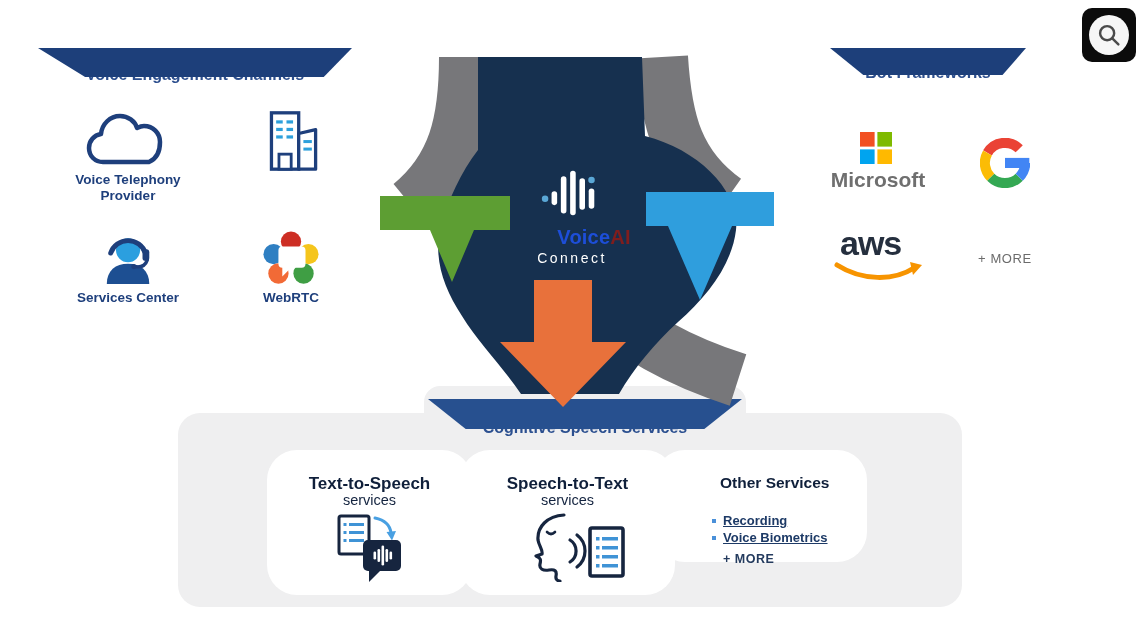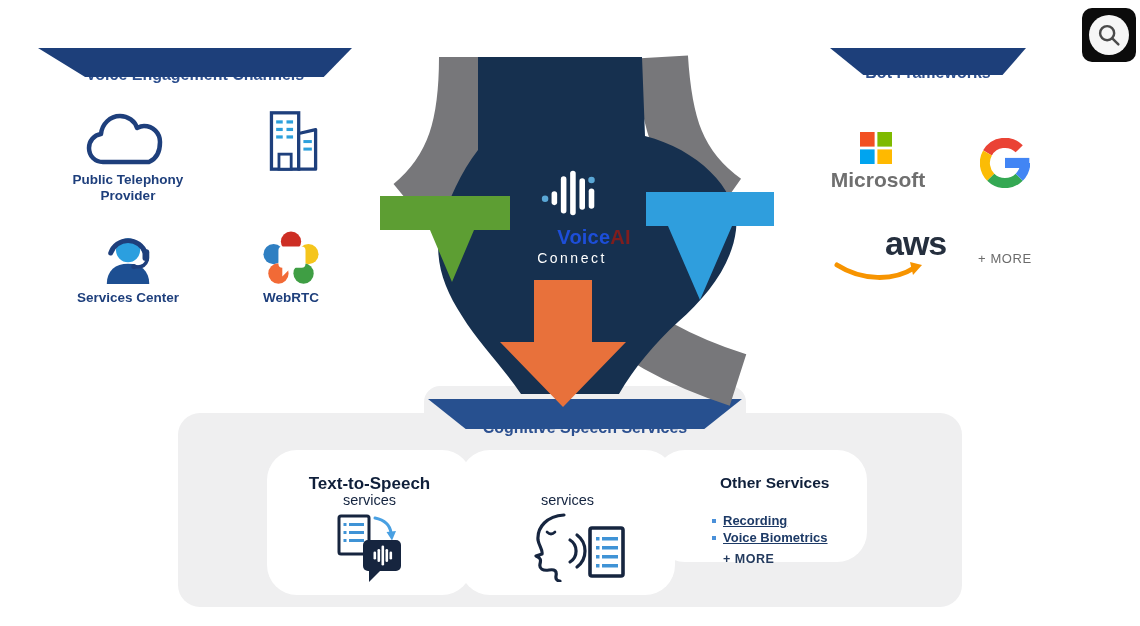--- a/index.html
+++ b/index.html
@@ -14,21 +14,21 @@
   .ribbon-shape.dark2{background:#1d3f7a;clip-path:polygon(0 0,100% 0,88% 100%,17% 100%);}
   .ribbon-shape.mid{background:#27508f;clip-path:polygon(0 0,100% 0,88% 100%,12% 100%);}
   .ribbon-label{position:absolute;left:0;width:100%;text-align:center;z-index:1;
                 font-weight:bold;font-size:16px;line-height:18px;color:#2d4f8e;white-space:nowrap;}
 
   
   .item-label{position:absolute;text-align:center;font-weight:bold;font-size:13.5px;
               line-height:16px;color:#1e3f7c;white-space:pre-line;}
   .ms-text{position:absolute;font-size:21px;font-weight:600;color:#6f6f6f;text-align:center;}
   .aws-text{position:absolute;font-size:34px;font-weight:bold;color:#252f3e;line-height:30px;
-            letter-spacing:-1px;margin-left:45px;}
+            letter-spacing:-1px;}
   .more-gray{position:absolute;font-size:13px;color:#6b6b6b;letter-spacing:0.6px;font-weight:500;}
 
   
   .logo-wrap{position:absolute;left:505px;top:168px;width:134px;text-align:center;z-index:4;}
   .logo-words{font-size:20px;font-weight:bold;letter-spacing:0.2px;margin-top:2px;}
   .logo-words .w1{color:#1d4ed8;margin-left:44px;}
   .logo-words .w2{color:#7f1d1d;}
   .logo-sub{color:#ffffff;font-size:14px;letter-spacing:2.5px;margin-top:1px;}
 
   
@@ -65,21 +65,21 @@
   <div class="ribbon" style="left:830px;top:48px;width:196px;height:40px;">
     <div class="ribbon-shape dark2" style="height:27px;"></div>
     <div class="ribbon-label" style="top:16px;">Bot Frameworks</div>
   </div>
 
   <svg class="abs" style="left:86px;top:112px;" width="80" height="54" viewBox="0 0 78 54">
     <path d="M 62,50 L 16,50 C 8,50 2,44 2,36 C 2,29 7,23 14,22 C 15,12 23,4 33,4
              C 41,4 48,9 50,16 C 52,15 54,14 57,14 C 66,14 73,21 73,30
              C 73,40 69,47 62,50 Z" fill="#ffffff" stroke="#1e3f7c" stroke-width="4.5" stroke-linejoin="round"></path>
   </svg>
-  <div class="item-label" style="left:48px;top:172px;width:160px;">Public Telephony
+  <div class="item-label" style="left:48px;top:172px;width:160px;">Voice Telephony
 Provider</div>
 
   <svg class="abs" style="left:267px;top:110px;" width="54" height="62" viewBox="0 0 56 66">
     <rect x="4" y="3" width="29" height="60" fill="#ffffff" stroke="#1e3f7c" stroke-width="3.5"></rect>
     <polygon points="33,25 51,21 51,63 33,63" fill="#ffffff" stroke="#1e3f7c" stroke-width="3.5" stroke-linejoin="round"></polygon>
     <rect x="9" y="11" width="7" height="3.4" fill="#2da0dc"></rect>
       <rect x="20" y="11" width="7" height="3.4" fill="#2da0dc"></rect>
     <rect x="9" y="19" width="7" height="3.4" fill="#2da0dc"></rect>
       <rect x="20" y="19" width="7" height="3.4" fill="#2da0dc"></rect>
     <rect x="9" y="27" width="7" height="3.4" fill="#2da0dc"></rect>
@@ -191,20 +191,21 @@
       <polygon points="32,57 32,70 45,57" fill="#16253f"></polygon>
       <rect x="36.5" y="39.5" width="2.6" height="8" rx="1.3" fill="#ffffff"></rect>
       <rect x="40.5" y="37" width="2.6" height="13" rx="1.3" fill="#ffffff"></rect>
       <rect x="44.5" y="33.5" width="2.6" height="20" rx="1.3" fill="#ffffff"></rect>
       <rect x="48.5" y="37" width="2.6" height="13" rx="1.3" fill="#ffffff"></rect>
       <rect x="52.5" y="39.5" width="2.6" height="8" rx="1.3" fill="#ffffff"></rect>
     </svg>
   </div>
 
   <div class="card" style="left:460px;top:450px;width:215px;height:145px;">
+    <div class="card-title" style="top:24px;">Speech-to-Text</div>
     <div class="card-sub" style="top:42px;">services</div>
     <svg class="abs" style="left:72px;top:62px;" width="95" height="70" viewBox="0 0 95 70">
       <path d="M 32,3 C 15,4 5,15 6,28 C 7,34 11,38 10,42 L 4,44 C 9,46 9,48 8,52
                C 7,57 11,59 17,58 C 23,57 25,59 24,64 C 23.5,67 25,69 28,69" fill="none" stroke="#16253f" stroke-width="3.2" stroke-linecap="round" stroke-linejoin="round"></path>
       <path d="M 15,20 Q 19,24 23,20" fill="none" stroke="#16253f" stroke-width="2.6" stroke-linecap="round"></path>
       <path d="M 38,28 A 13,13 0 0 1 38,50" fill="none" stroke="#16253f" stroke-width="3.2" stroke-linecap="round"></path>
       <path d="M 45,23 A 20,20 0 0 1 45,55" fill="none" stroke="#16253f" stroke-width="3.2" stroke-linecap="round"></path>
       <rect x="58" y="16" width="33" height="48" rx="2" fill="#ffffff" stroke="#16253f" stroke-width="3.6"></rect>
       <rect x="64" y="25" width="3.5" height="3.5" fill="#3f93d6"></rect>
         <rect x="70" y="25" width="16" height="3.5" fill="#3f93d6"></rect>

